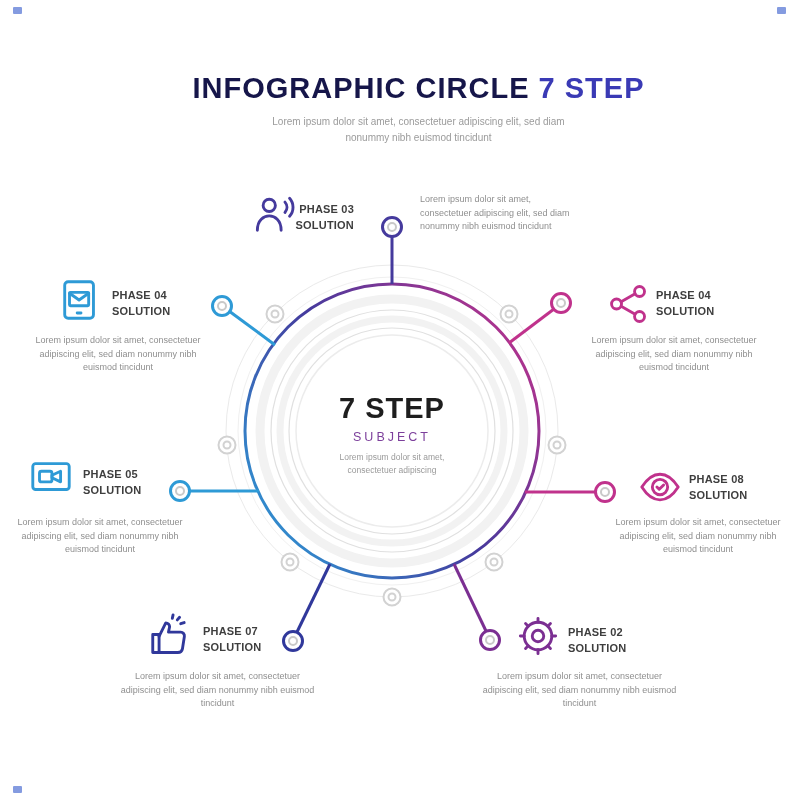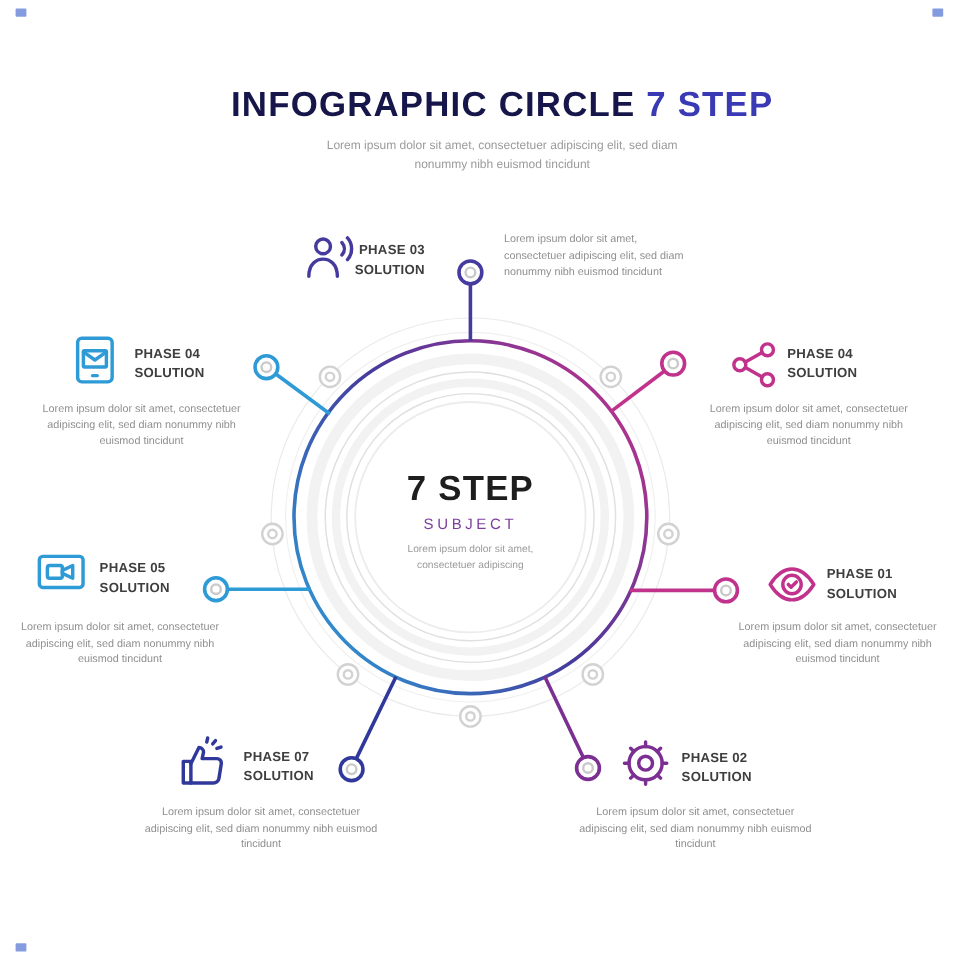--- a/index.html
+++ b/index.html
@@ -187,21 +187,21 @@
   <div class="ph-body" style="left:15px;top:516px;width:170px">Lorem ipsum dolor sit amet, consectetuer adipiscing elit, sed diam nonummy nibh euismod tincidunt</div>
 
   <div class="ph-icon" style="left:637px;top:465px;color:var(--magenta)">
     <svg viewBox="0 0 24 24">
         <path d="M2.5,11.5 C5.5,6.8 8.7,4.8 12,4.8 C15.3,4.8 18.5,6.8 21.5,11.5 C18.5,16.2 15.3,18.2 12,18.2 C8.7,18.2 5.5,16.2 2.5,11.5 Z"></path>
         <circle cx="12" cy="11.5" r="4"></circle>
         <path d="M10.4,11.5 L11.6,12.7 L13.9,10.4"></path>
       </svg>
   </div>
   <div class="ph-label" style="left:689px;top:472px;width:70px">
-    <div>PHASE 01</div>
+    <div>PHASE 08</div>
       <div>SOLUTION</div>
   </div>
   <div class="ph-body" style="left:613px;top:516px;width:170px">Lorem ipsum dolor sit amet, consectetuer adipiscing elit, sed diam nonummy nibh euismod tincidunt</div>
 
   <div class="ph-icon" style="left:147px;top:613px;color:var(--navy)">
     <svg viewBox="0 0 24 24">
         <path d="M3,11.2 L6.3,11.2 L6.3,20.6 L3,20.6 Z"></path>
         <path d="M6.3,12.2 L9.8,5.2 C10.9,5.2 11.8,6.1 11.8,7.2 L11.2,10 L17.6,10 C18.8,10 19.7,11.1 19.5,12.3 L18.5,18.6 C18.3,19.75 17.3,20.6 16.1,20.6 L6.3,20.6"></path>
         <line x1="13.2" y1="2.8" x2="13.6" y2="1"></line>
         <line x1="15.8" y1="3.6" x2="17" y2="2.2"></line>

